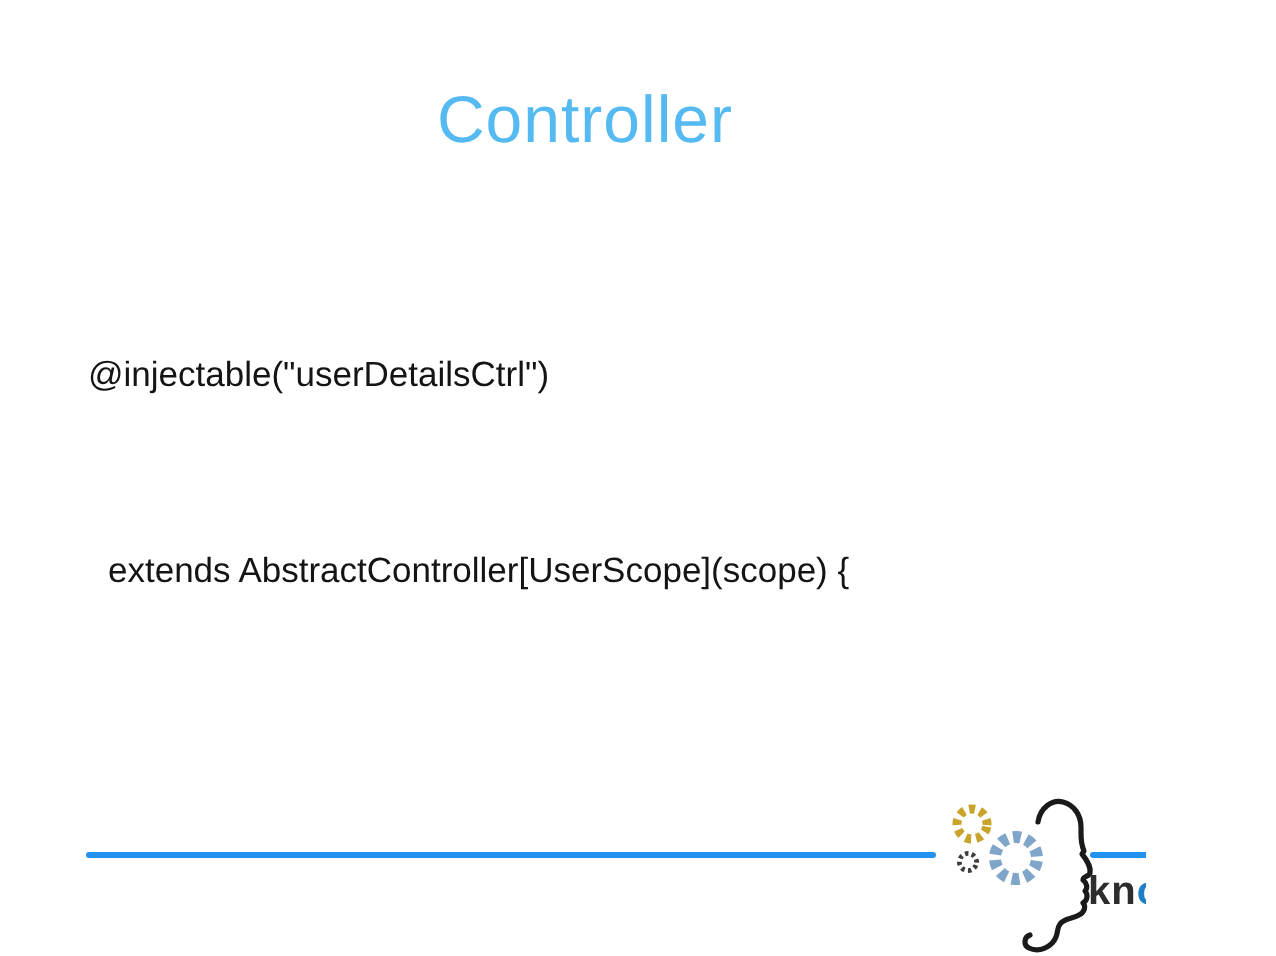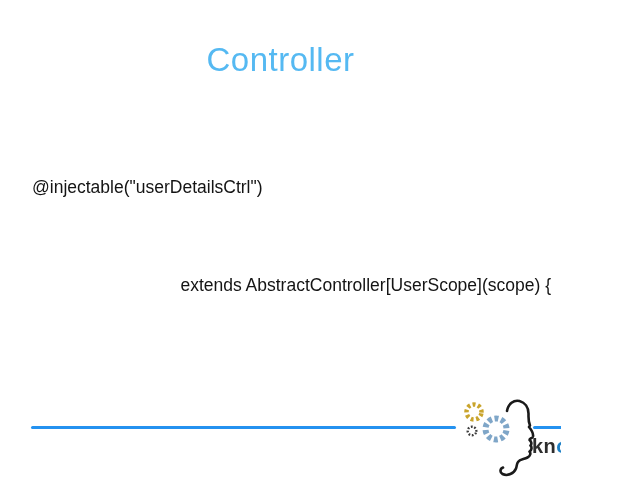--- a/index.html
+++ b/index.html
@@ -18,20 +18,21 @@
     padding: 0;
     background: #ffffff;
   }
   .slide {
     position: relative;
     width: 561px;
     height: 478px;
     background: var(--background);
     font-family: "Liberation Sans", sans-serif;
     overflow: hidden;
+    margin-left: 12px;
   }
   .title {
     position: absolute;
     top: 41px;
     left: 0;
     width: 100%;
     text-align: center;
     margin: 0;
     font-size: 33px;
     font-weight: 400;
@@ -46,21 +47,20 @@
     font-size: 17.5px;
     line-height: 32.6px;
     color: var(--code-text);
     white-space: pre;
   }
   .code-line {
     min-height: 32.6px;
   }
   .code-line.indent {
     padding-left: 10px;
-    text-align: right;
   }
   .divider {
     position: absolute;
     height: 3px;
     background: var(--divider-blue);
     border-radius: 2px;
   }
   .divider-left {
     left: 31px;
     top: 426px;

